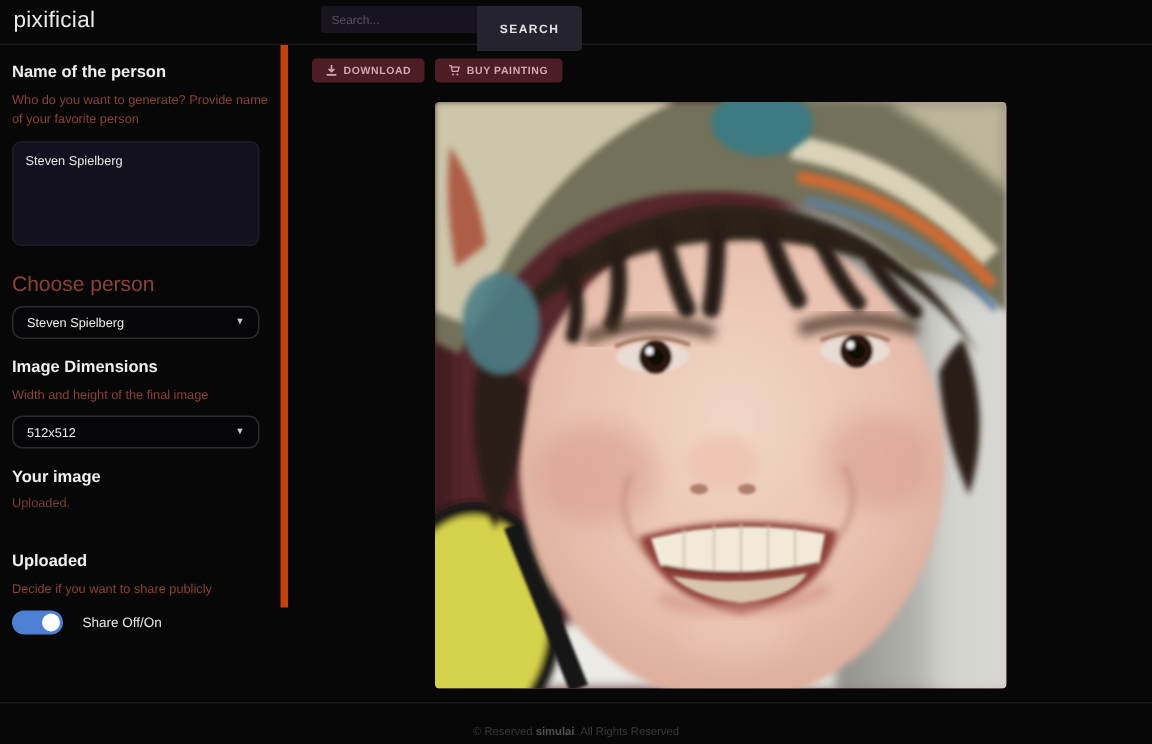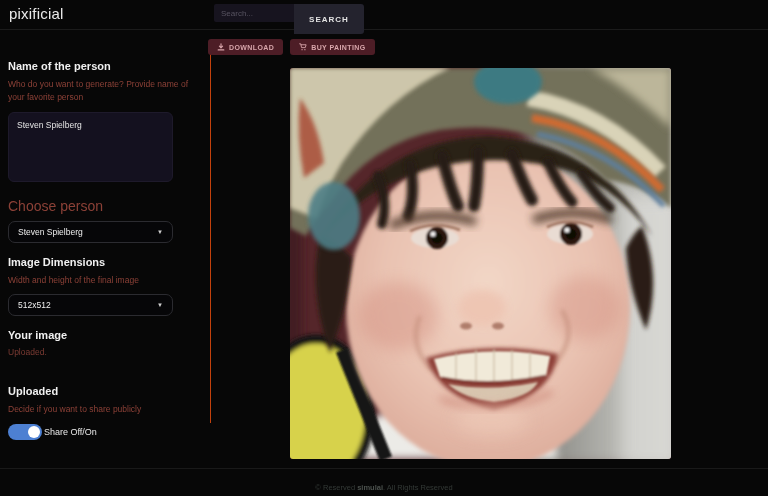--- a/index.html
+++ b/index.html
@@ -4,42 +4,42 @@
 <style>
   * { margin:0; padding:0; box-sizing:border-box; }
   html,body { background:#000; }
   body { font-family:"Liberation Sans", sans-serif; }
   .screen { position:relative; width:768px; height:496px; background:#070707; overflow:hidden; }
 
   
   .topbar { position:absolute; top:0; left:0; width:768px; height:30px; border-bottom:1px solid #1b1b1b;padding-left:11px; }
   .logo { position:absolute; left:9px; top:5px; font-size:15px; font-weight:500; color:#e9e9e9; letter-spacing:.2px; }
   .search-wrap { position:absolute; left:214px; top:4px; height:18px; display:flex; }
-  .search-input { width:80px; height:18px; background:#17141f; border:none; outline:none; color:#c8c8c8;
+  .search-input { width:104px; height:18px; background:#17141f; border:none; outline:none; color:#c8c8c8;
                   font-size:8px; padding:0 7px; border-radius:2px 0 0 2px; font-family:inherit; }
   .search-input::placeholder { color:#575360; }
   .search-btn { width:70px; height:30px; background:#24232e; border:none; color:#e3e3e3; font-size:8px;
                 font-weight:bold; letter-spacing:1px; border-radius:0 3px 3px 0; cursor:pointer; font-family:inherit; }
 
   
-  .sidebar { position:absolute; top:48px; left:0; width:211px; height:375px; border-right:1px solid #c2410c;
+  .sidebar { position:absolute; top:30px; left:0; width:192px; height:375px; border-right:5px solid #c2410c;
              padding:12px 8px 0 8px; }
   .sec-title { font-size:11px; font-weight:bold; color:#f0f0f0; margin-bottom:6px; }
   .sec-desc { font-size:8.5px; color:#8c4137; line-height:1.5; margin-bottom:8px; }
   .name-textarea { width:165px; height:70px; background:#14111f; border:1px solid #1e1a2b; border-radius:6px;
                    color:#e6e6e6; font-size:8.5px; padding:7px 8px; resize:none; outline:none;
                    font-family:inherit; margin-bottom:12px; }
   .field-label { display:block; font-size:14px; color:#8c4137; margin-bottom:7px; }
   .select { width:165px; height:22px; background:#060608; border:1px solid #2b2b30; border-radius:7px;
             display:flex; align-items:center; justify-content:space-between; padding:0 9px; margin-bottom:13px;
             cursor:pointer; }
   .select .val { font-size:8.5px; color:#efefef; font-weight:500; }
   .select .caret { font-size:6px; color:#cfcfcf; }
   .status-text { font-size:8.5px; color:#7c3b33; margin:2px 0 28px; }
-  .toggle-row { display:flex; align-items:center; gap:2px; margin-top:0; }
+  .toggle-row { display:flex; align-items:center; gap:13px; margin-top:0; }
   .toggle { position:relative; width:34px; height:16px; border-radius:8px; background:#4d80d2; cursor:pointer; }
   .toggle .knob { position:absolute; top:2px; right:2px; width:12px; height:12px; border-radius:50%; background:#fff; }
   .toggle-label { font-size:9px; color:#e9e9e9; }
   .mt-extra { margin-top:6px; }
 
   
   .actions { position:absolute; top:39px; left:208px; display:flex; gap:7px; }
   .action-btn { display:flex; align-items:center; gap:4px; background:#4d1d26; color:#d8a6ab; border:none;
                 font-size:7px; font-weight:bold; letter-spacing:.4px; padding:4px 9px; border-radius:3px;
                 cursor:pointer; font-family:inherit; }

